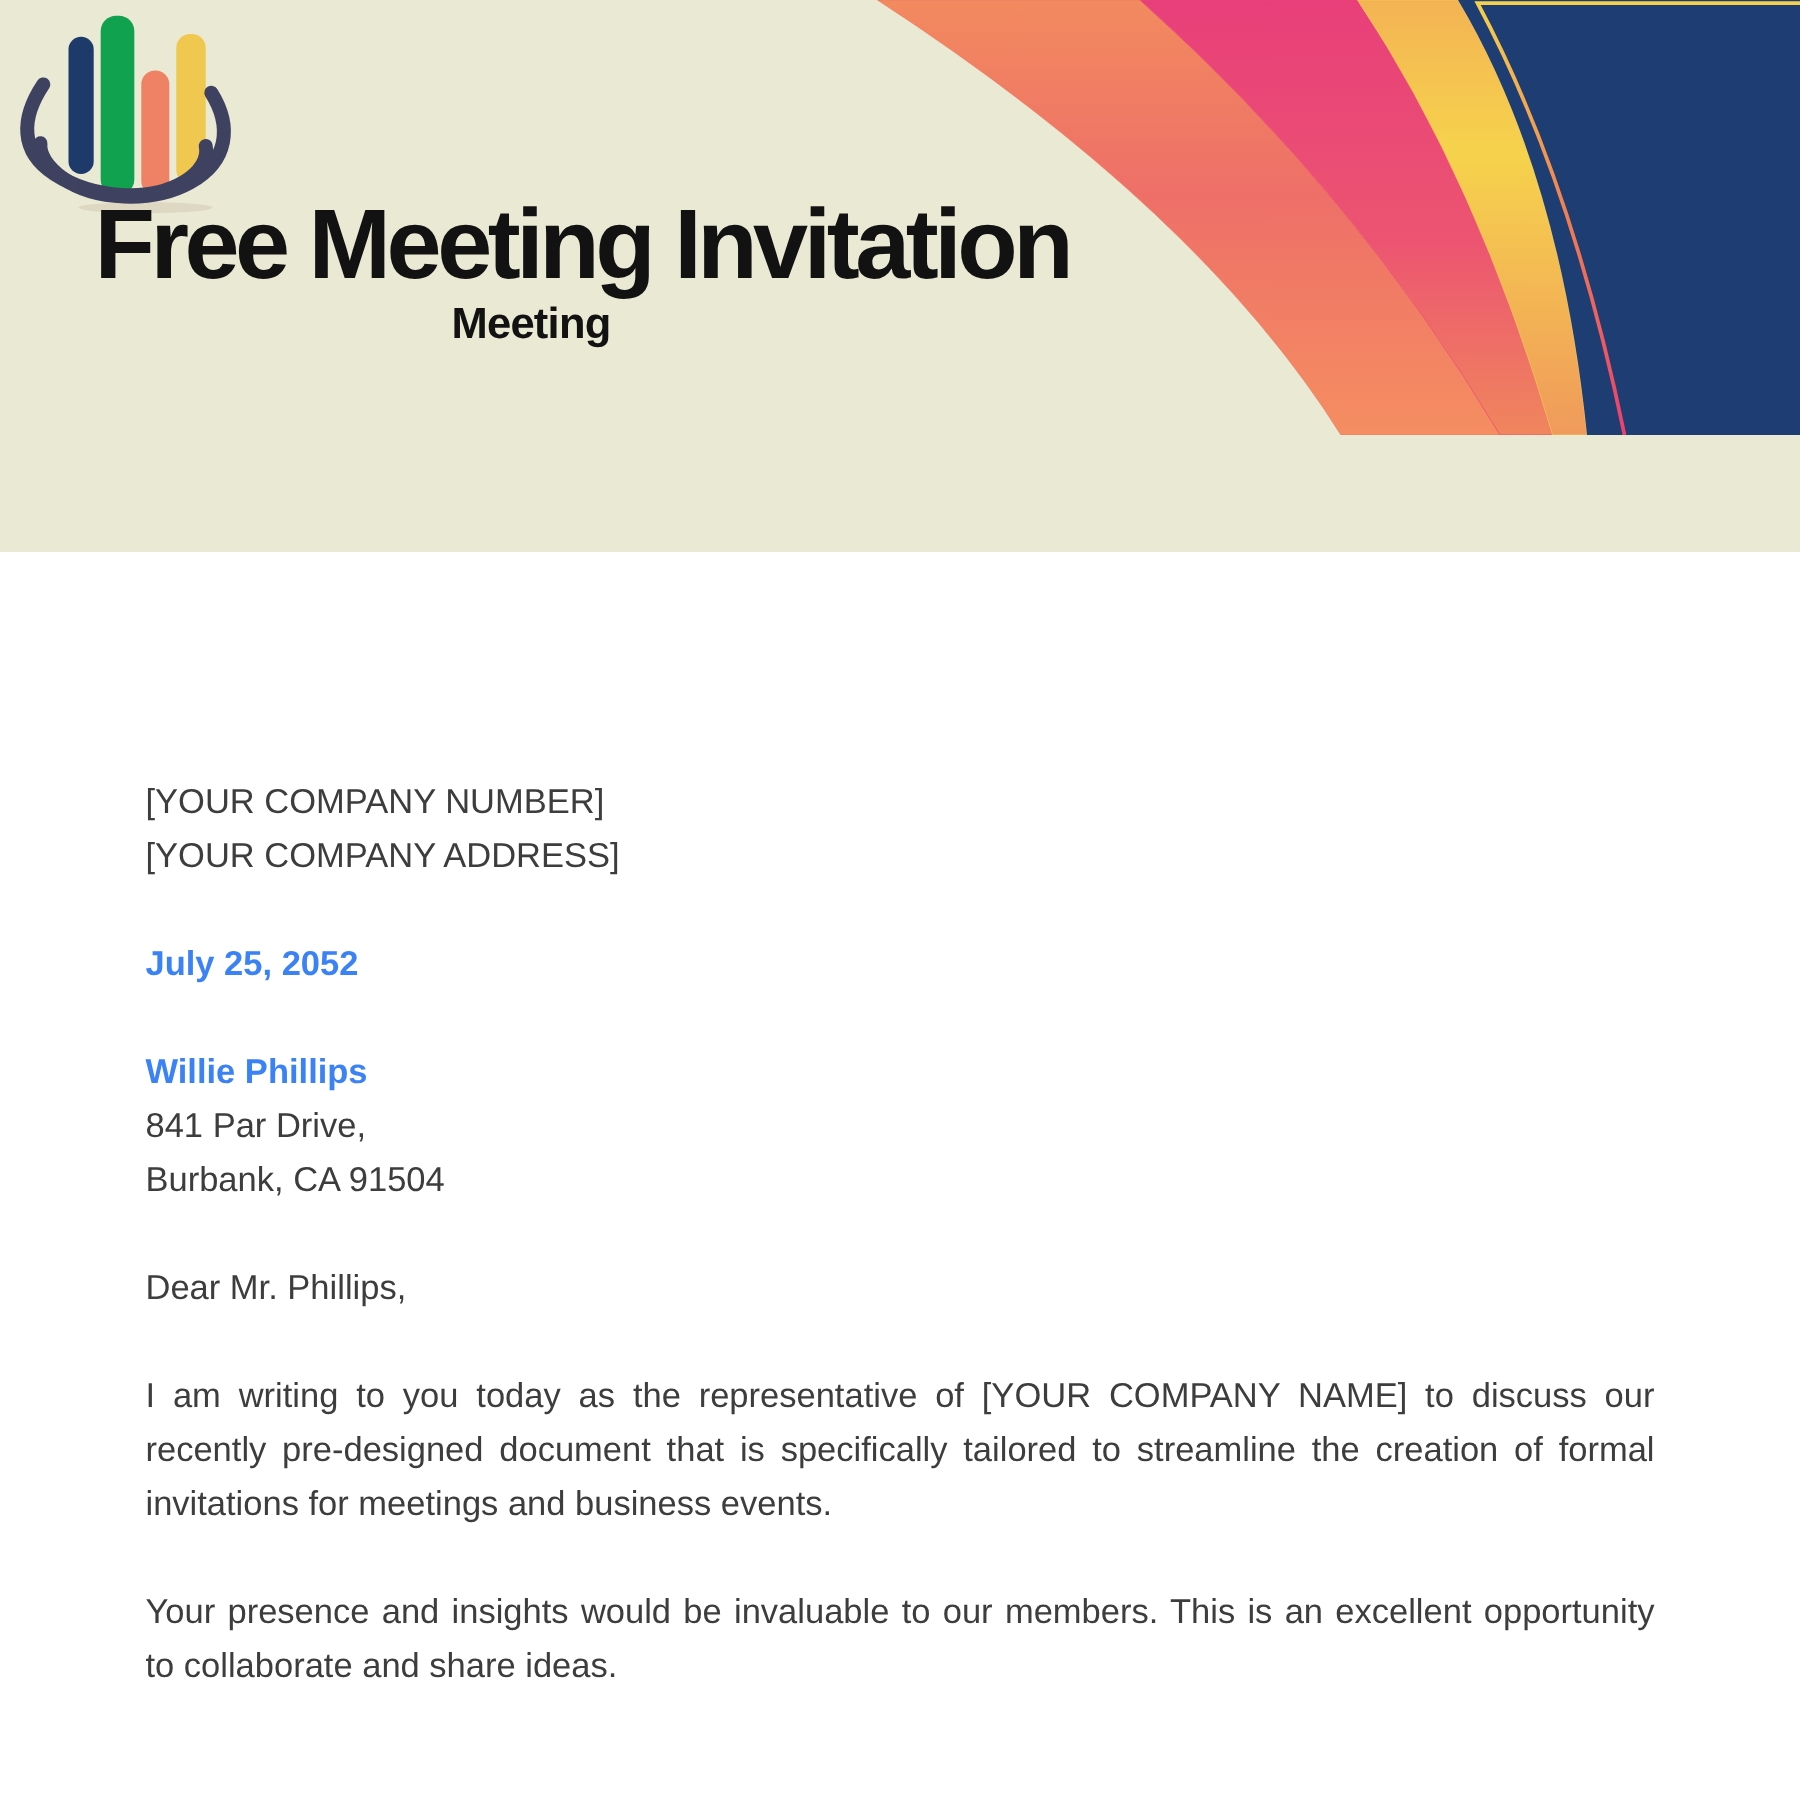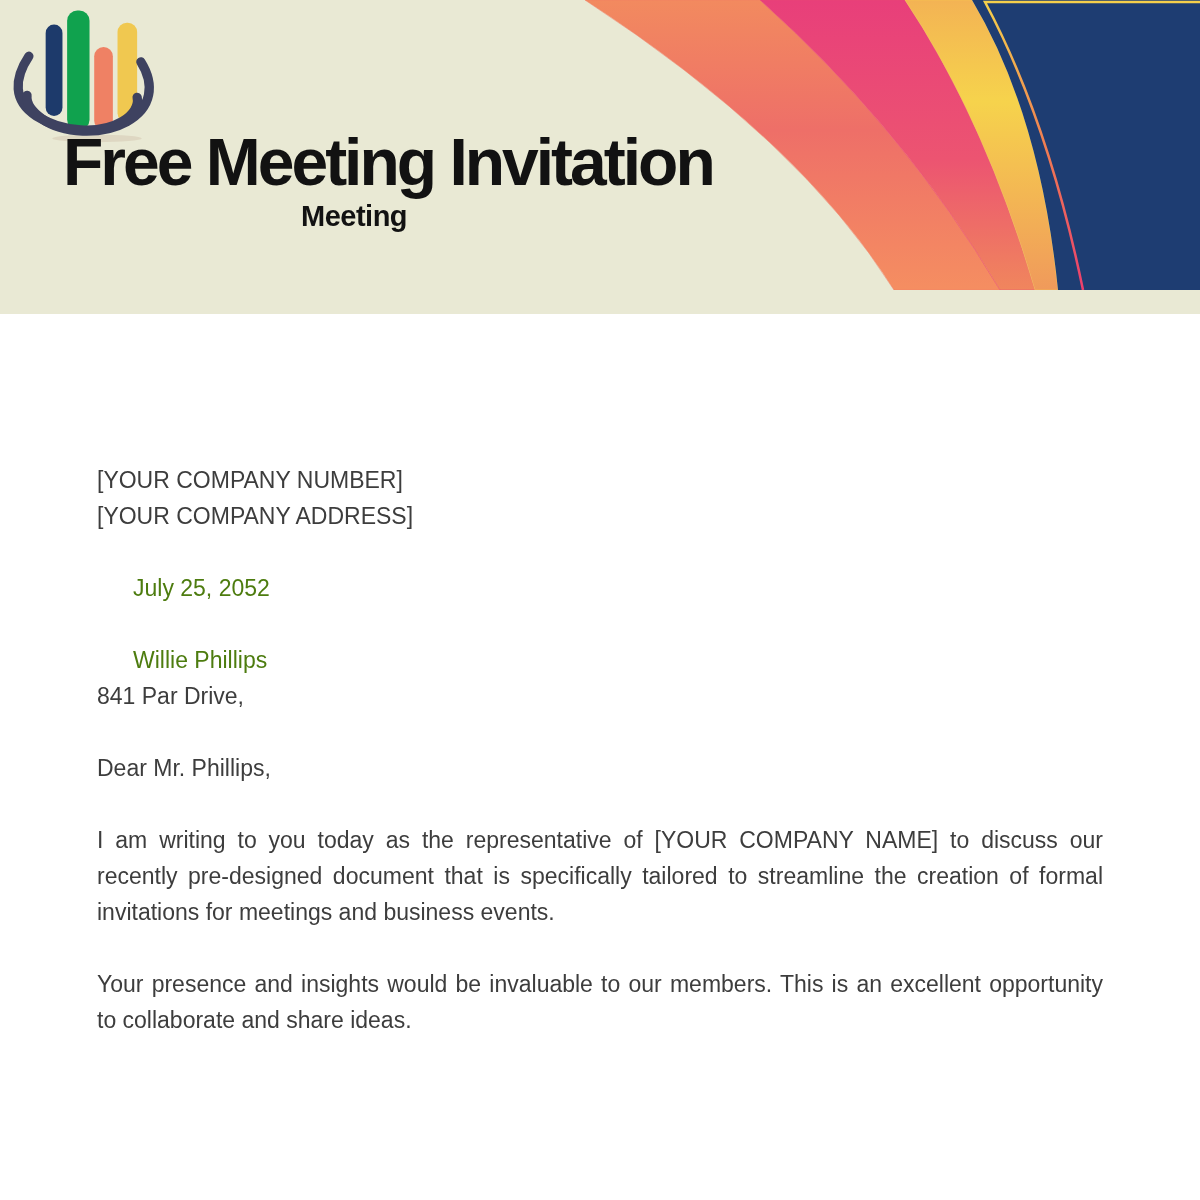--- a/index.html
+++ b/index.html
@@ -11,21 +11,21 @@
     overflow: hidden;
     background: #ffffff;
     font-family: "Liberation Sans", "DejaVu Sans", sans-serif;
     color: #3d3d3d;
   }
 
   
   .header {
     position: relative;
     width: 1200px;
-    height: 314px;
+    height: 368px;
     background: #e9e9d4;
     overflow: hidden;
   }
   .header-curves {
     position: absolute;
     top: 0; left: 0;
     width: 1200px;
     height: 290px;
     display: block;
   }
@@ -60,21 +60,21 @@
   }
 
   
   .content {
     padding: 148px 97px 0 97px;
     font-size: 23px;
     line-height: 36px;
     color: #3d3d3d;
   }
   .block { margin-bottom: 36px; }
-  .bold-line { font-weight: normal; color: #4d7c0f; margin-left: 36px; }
+  .bold-line { font-weight: bold; color: #3b82f6; }
   .content p {
     text-align: justify;
     margin-bottom: 36px;
   }
 </style>
 </head>
 <body>
 
 <div class="page">
 
@@ -136,20 +136,21 @@
     <div class="block">
       <div>[YOUR COMPANY NUMBER]</div>
       <div>[YOUR COMPANY ADDRESS]</div>
     </div>
 
     <div class="block bold-line">July 25, 2052</div>
 
     <div class="block">
       <div class="bold-line">Willie Phillips</div>
       <div>841 Par Drive,</div>
+      <div>Burbank, CA 91504</div>
     </div>
 
     <div class="block">Dear Mr. Phillips,</div>
 
     <p>I am writing to you today as the representative of [YOUR COMPANY NAME] to discuss our recently pre-designed document that is specifically tailored to streamline the creation of formal invitations for meetings and business events.</p>
 
 
     <p>Your presence and insights would be invaluable to our members. This is an excellent opportunity to collaborate and share ideas.</p>
   </div>
 </div>

